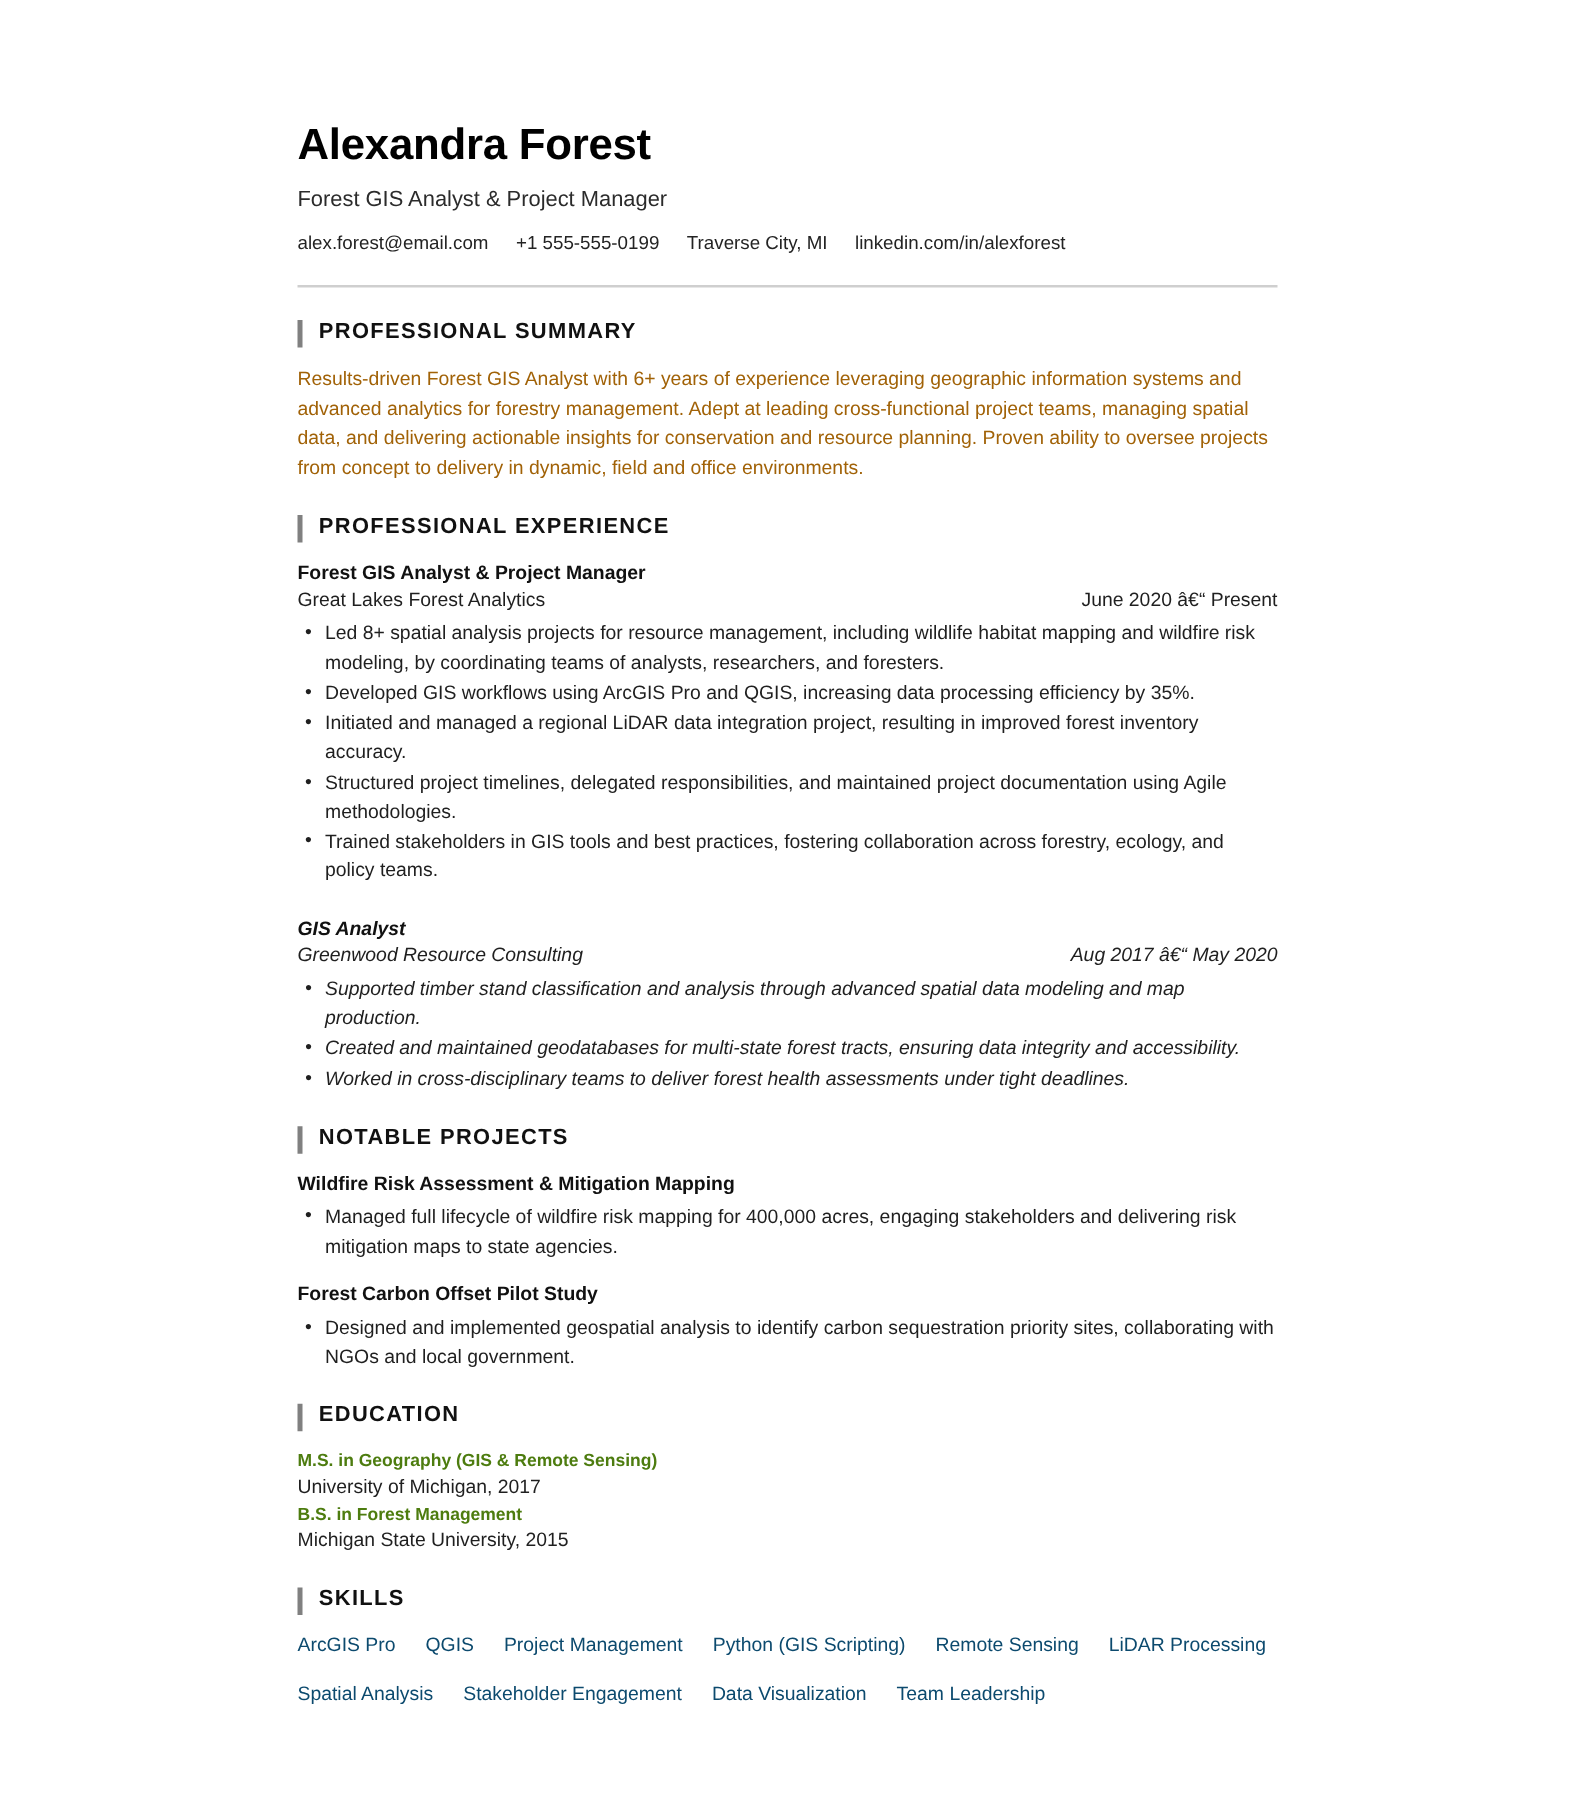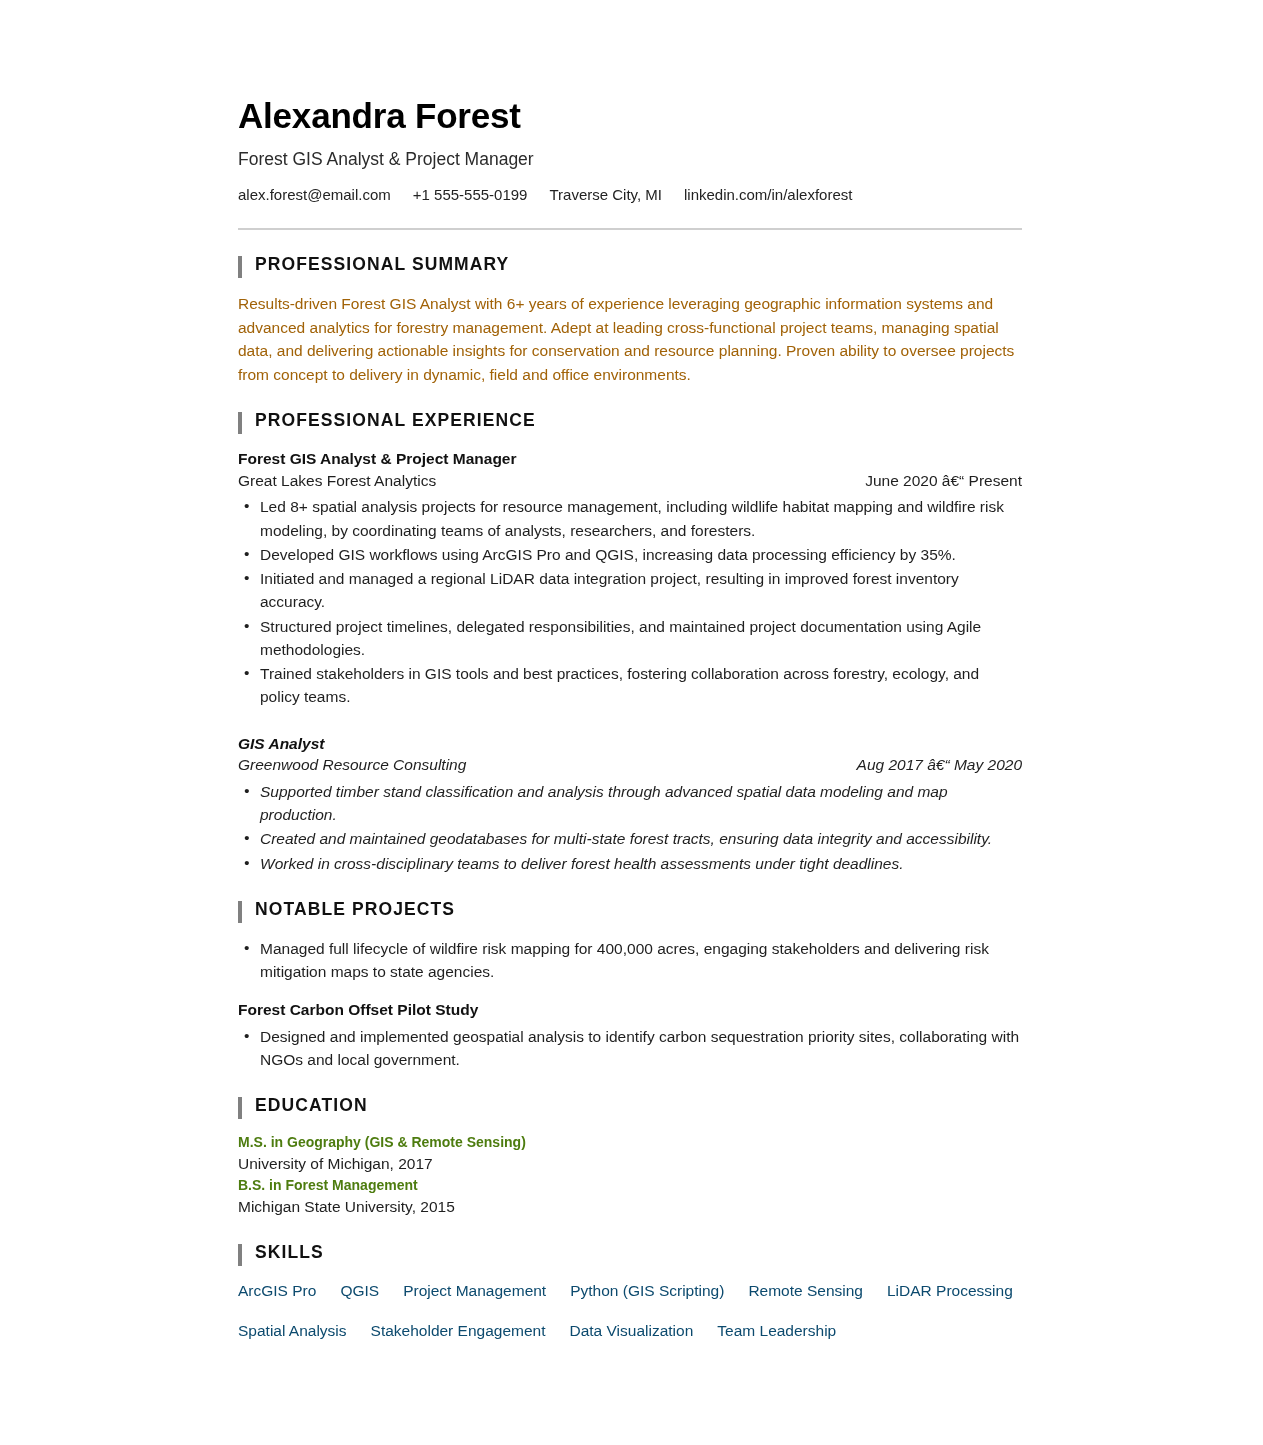--- a/index.html
+++ b/index.html
@@ -251,20 +251,21 @@
       </div>
     </div>
 
     <div class="section">
       <div class="section-head">
         <span class="section-bar"></span>
         <span class="section-title">NOTABLE PROJECTS</span>
       </div>
 
       <div class="project">
+        <div class="project-title">Wildfire Risk Assessment &amp; Mitigation Mapping</div>
         <ul class="bullets">
           <li>Managed full lifecycle of wildfire risk mapping for 400,000 acres, engaging stakeholders and delivering risk mitigation maps to state agencies.</li>
         </ul>
       </div>
 
       <div class="project">
         <div class="project-title">Forest Carbon Offset Pilot Study</div>
         <ul class="bullets">
           <li>Designed and implemented geospatial analysis to identify carbon sequestration priority sites, collaborating with NGOs and local government.</li>
         </ul>

